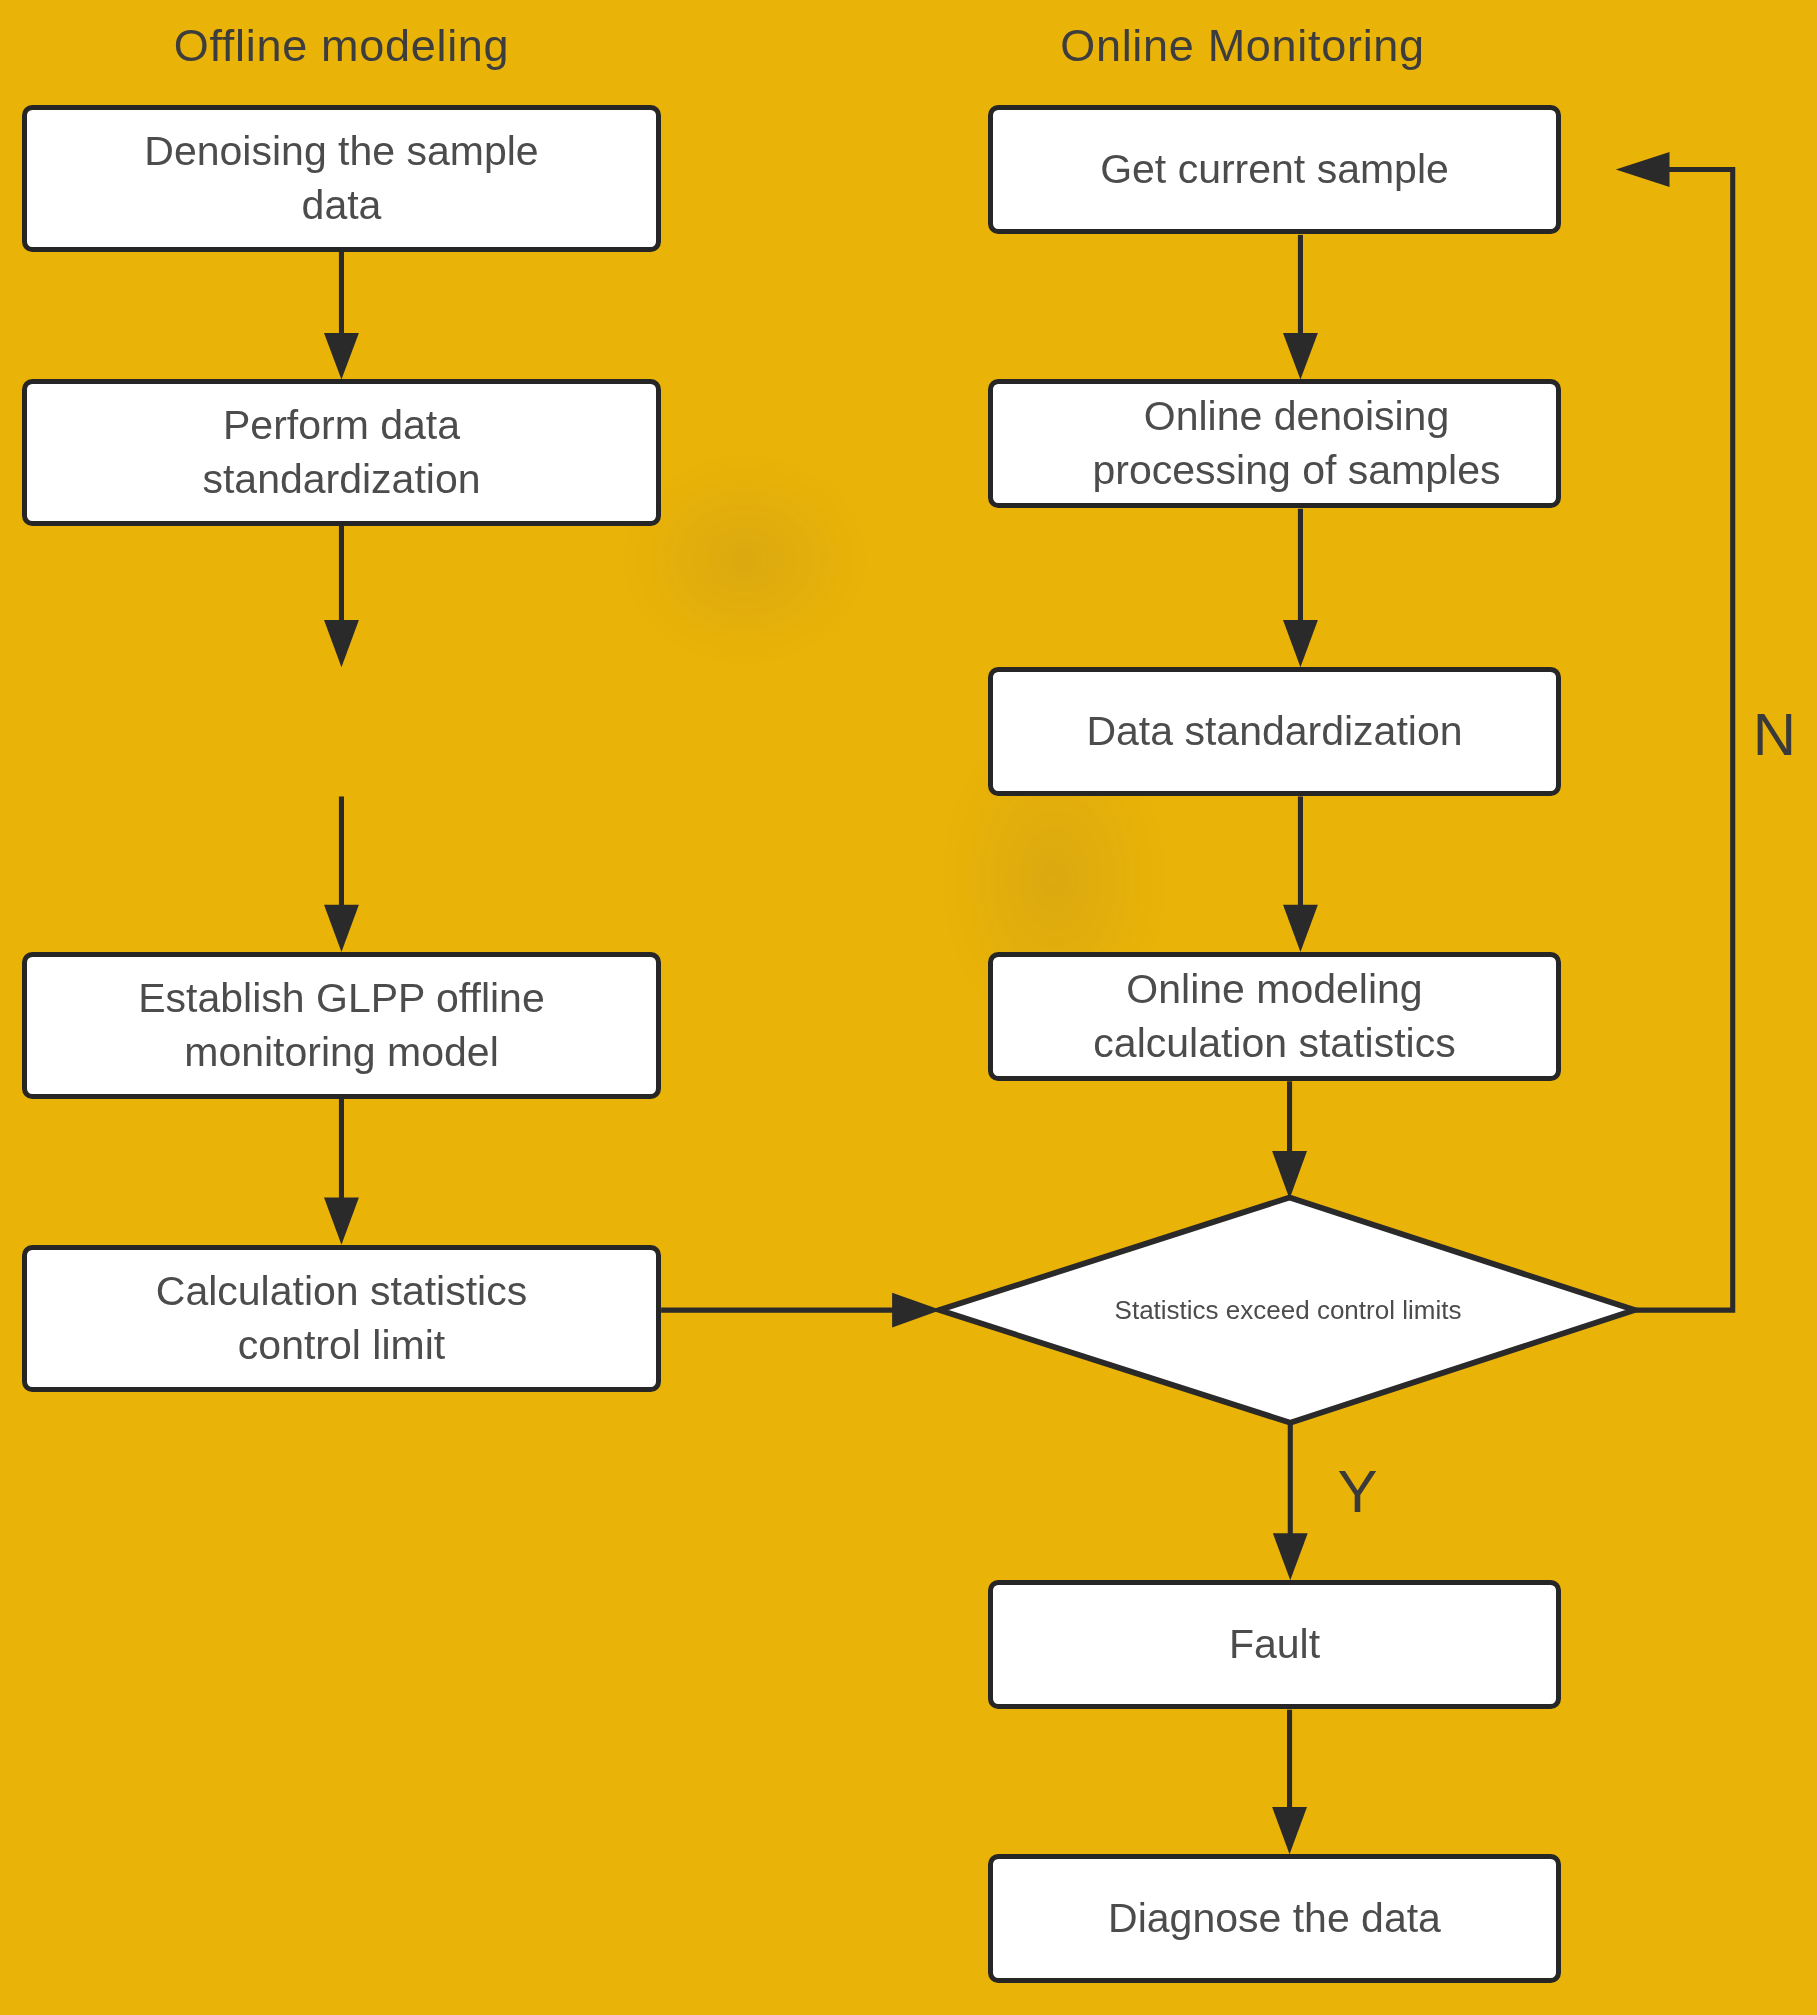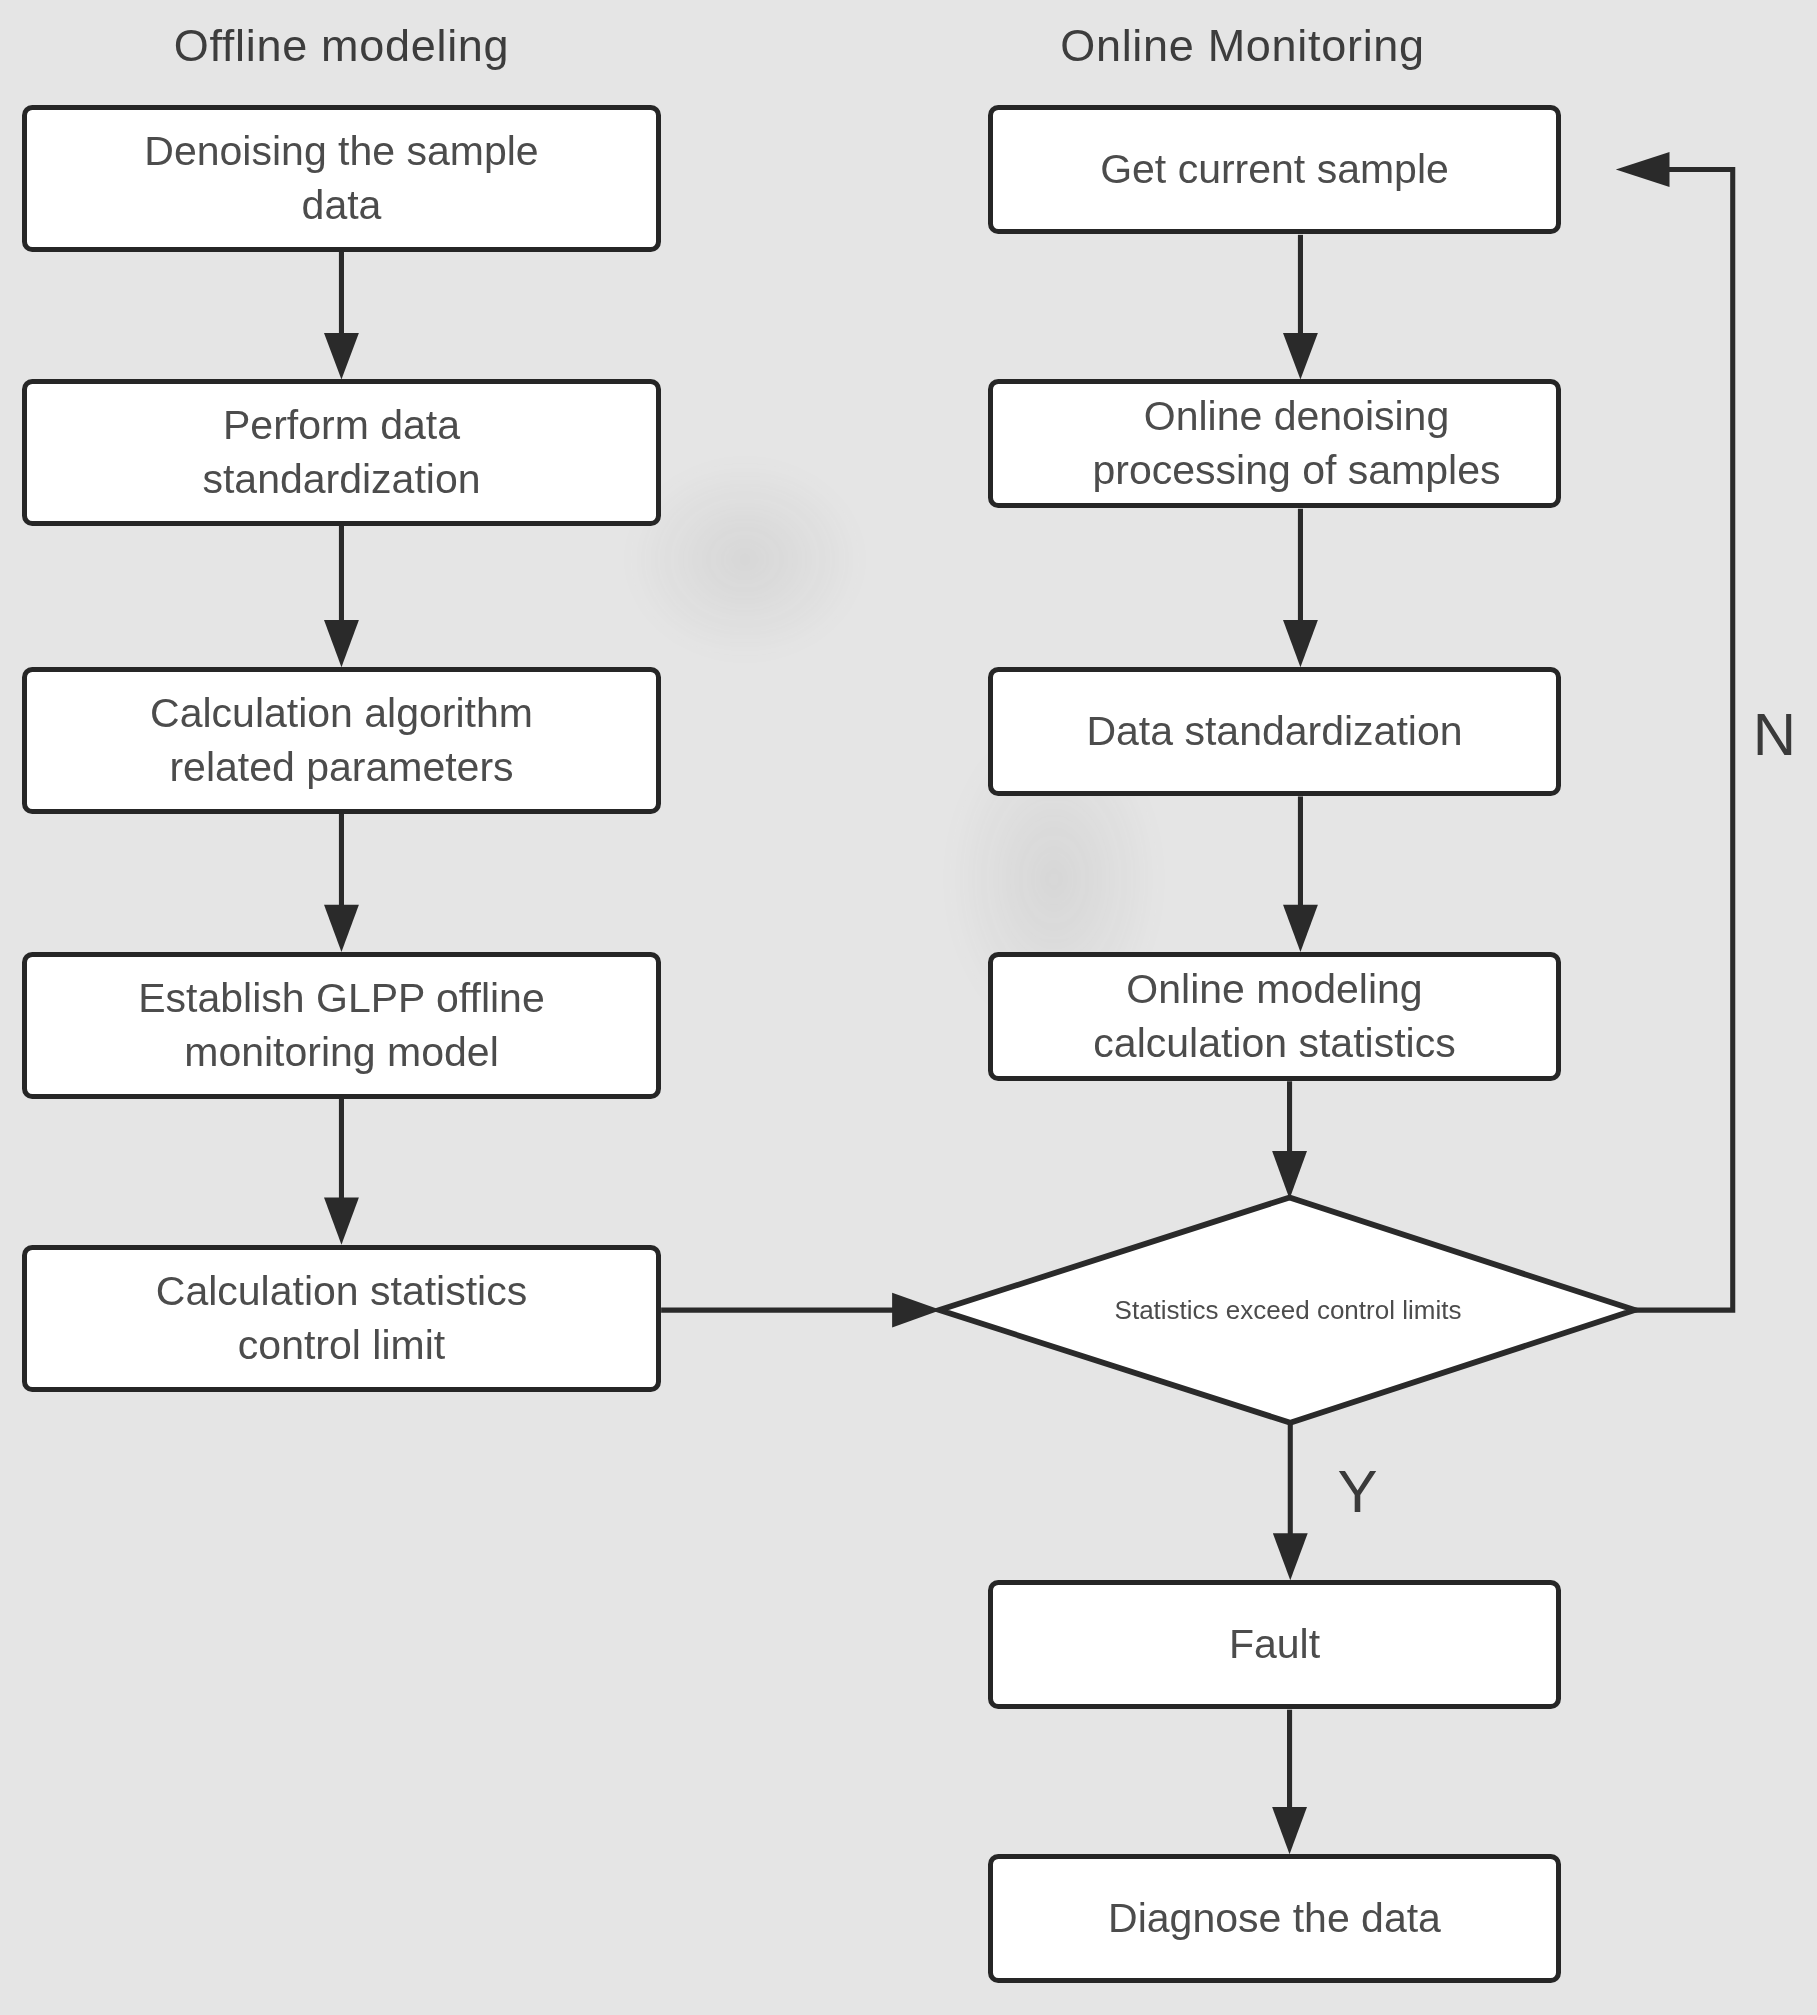--- a/index.html
+++ b/index.html
@@ -8,21 +8,21 @@
     background: #ffffff;
     width: 1817px;
     height: 2015px;
     overflow: hidden;
     font-family: "Liberation Sans", sans-serif;
   }
   .canvas {
     position: relative;
     width: 1817px;
     height: 2015px;
-    background: #e5e5e5;
+    background: #eab308;
   }
   .wires {
     position: absolute;
     left: 0; top: 0;
     width: 1817px;
     height: 2015px;
   }
   .col-title {
     position: absolute;
     text-align: center;
@@ -124,22 +124,20 @@
     </g>
   </svg>
 
   <div class="col-title" style="left:22px; top:20.3px; width:639px;">Offline modeling</div>
   <div class="col-title" style="left:930px; top:20.3px; width:625px;">Online Monitoring</div>
 
   <div class="node node-left" style="top:105px;">Denoising the sample
 data</div>
   <div class="node node-left" style="top:379px;">Perform data
 standardization</div>
-  <div class="node node-left" style="top:667px;">Calculation algorithm
-related parameters</div>
   <div class="node node-left" style="top:952px;">Establish GLPP offline
 monitoring model</div>
   <div class="node node-left" style="top:1245px;">Calculation statistics
 control limit</div>
 
   <div class="node node-right" style="top:105px;">Get current sample</div>
   <div class="node node-right" style="top:379px;padding-left:44px;">Online denoising
 processing of samples</div>
   <div class="node node-right" style="top:667px;">Data standardization</div>
   <div class="node node-right" style="top:952px;">Online modeling

